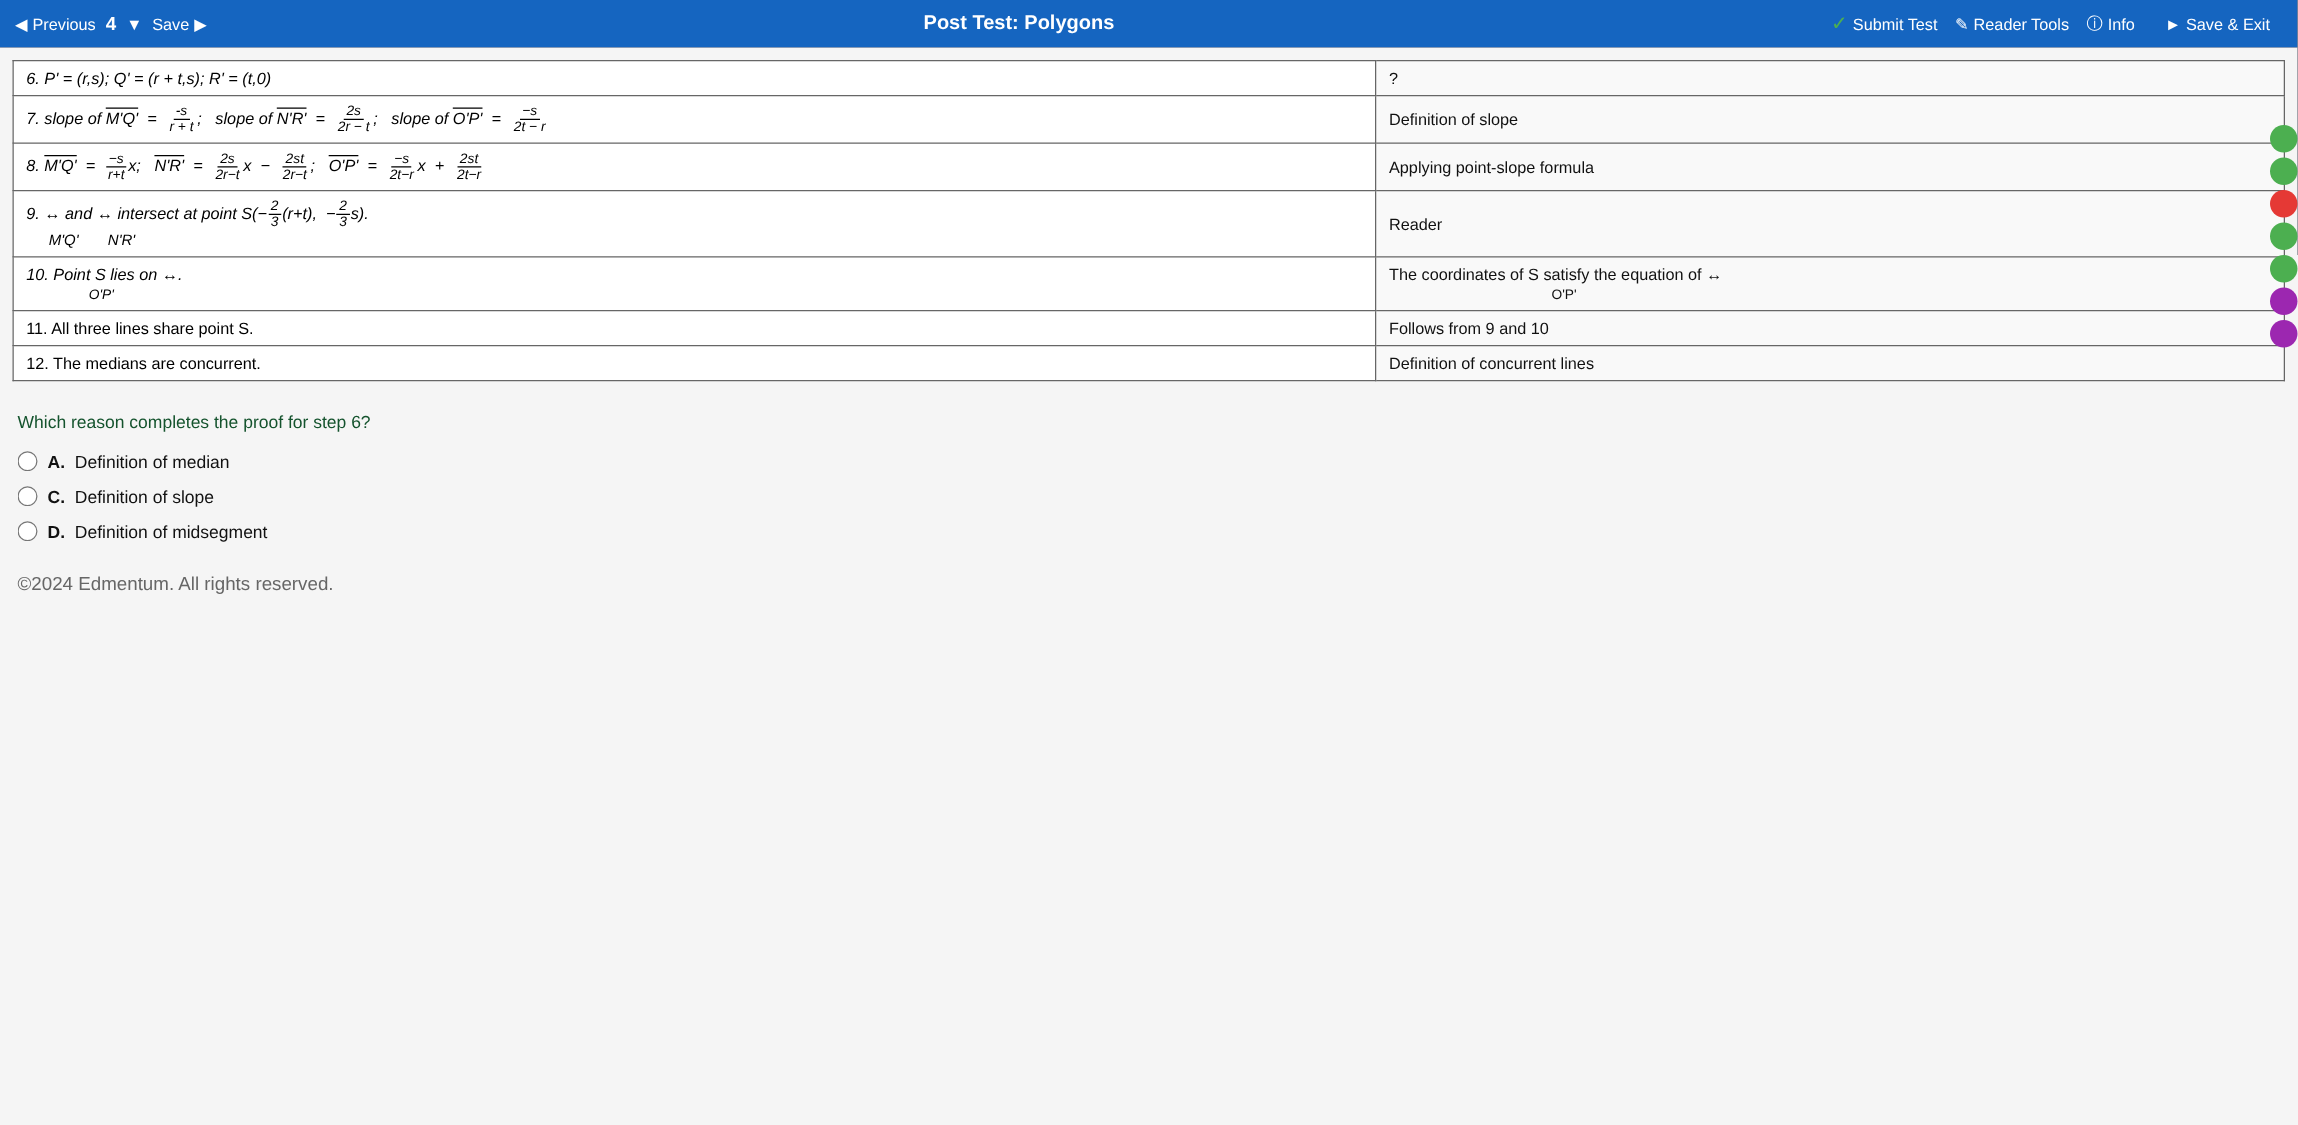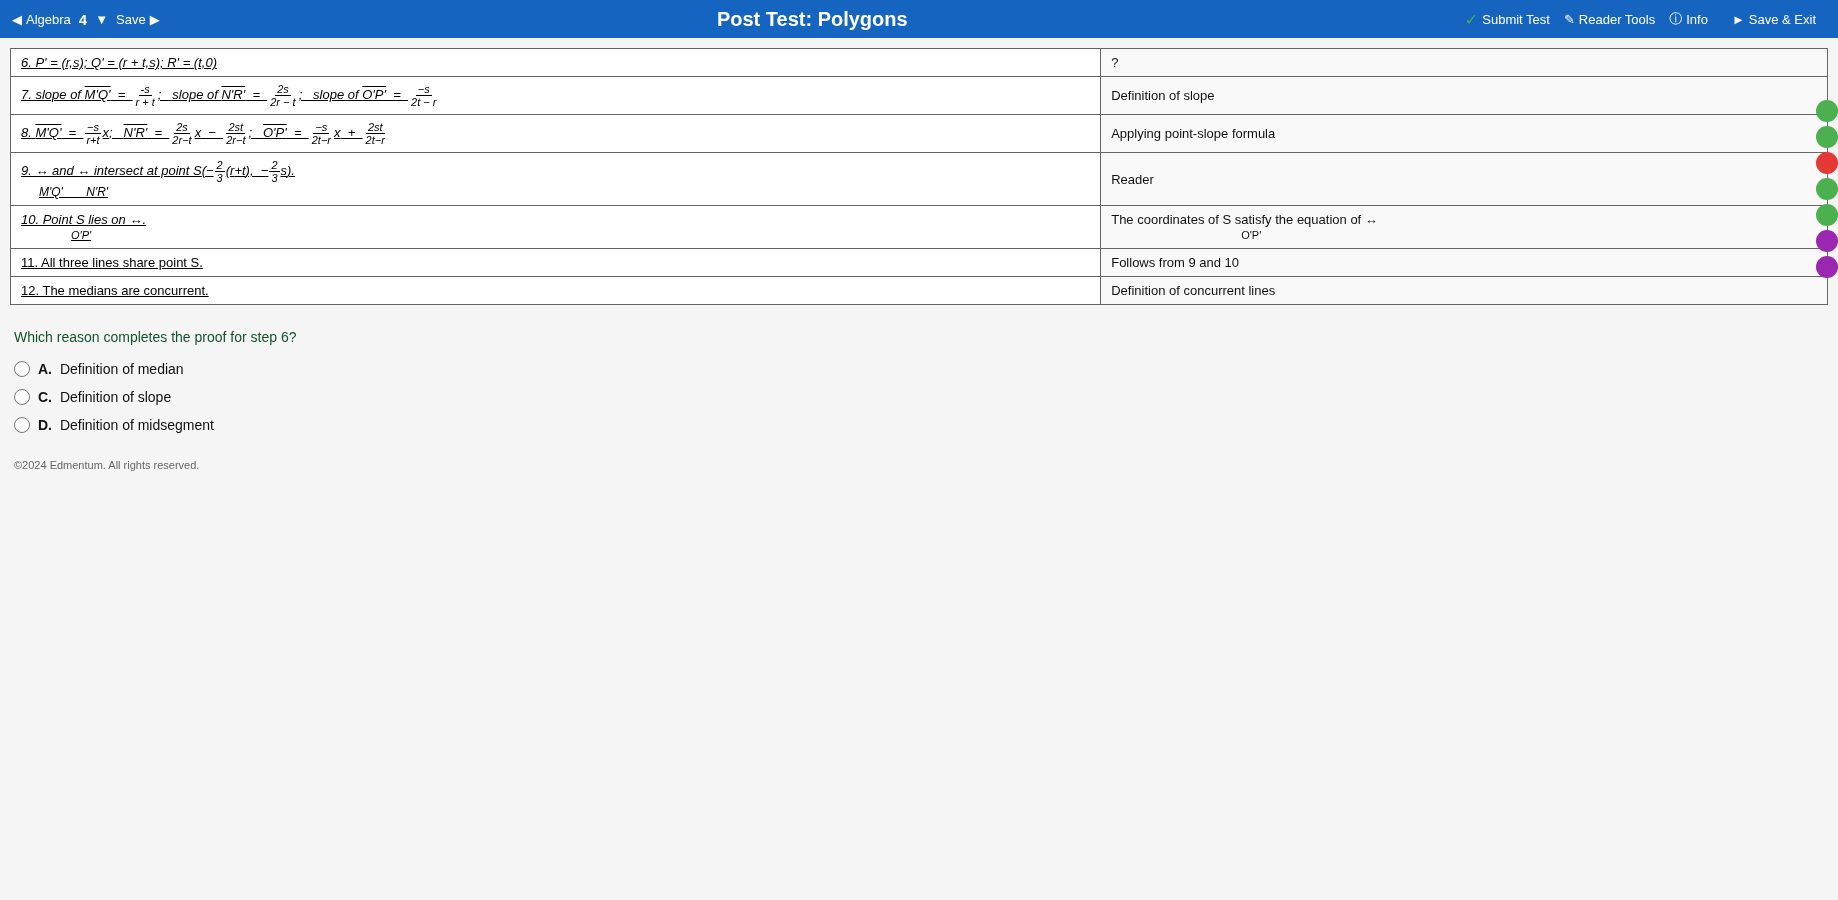--- a/index.html
+++ b/index.html
@@ -9,21 +9,21 @@
     .top-bar {
       background: #1565c0;
       color: white;
       display: flex;
       align-items: center;
       padding: 0 12px;
       height: 38px;
       gap: 12px;
     }
     .top-bar .nav-left { display: flex; align-items: center; gap: 8px; font-size: 13px; }
-    .top-bar .title { flex: 1; text-align: center; font-size: 20px; font-weight: bold; }
+    .top-bar .title { flex: 1; text-align: center; font-size: 16px; font-weight: bold; }
     .top-bar .nav-right { display: flex; align-items: center; gap: 14px; font-size: 13px; }
     .top-bar button {
       background: none; border: none; color: white; cursor: pointer; font-size: 13px;
       display: flex; align-items: center; gap: 4px;
     }
     .save-exit-btn {
       background: #0d47a1; border: 1px solid #90caf9; color: white;
       padding: 3px 10px; border-radius: 3px; cursor: pointer; font-size: 13px;
     }
 
@@ -43,21 +43,20 @@
       border: 1px solid #555;
     }
     .proof-table td {
       border: 1px solid #666;
       padding: 6px 10px;
       vertical-align: middle;
       font-size: 13px;
     }
     .proof-table td:first-child {
       width: 60%;
-      text-decoration: underline;
     }
     .proof-table td:last-child {
       width: 40%;
       background: #f9f9f9;
     }
     .proof-table td.reason-cell {
       color: #111;
     }
 
     
@@ -73,21 +72,21 @@
 
     .answer-option {
       display: flex; align-items: flex-start; gap: 8px;
       margin-bottom: 12px; cursor: pointer;
     }
     .answer-option input[type="radio"] { cursor: pointer; width: 16px; height: 16px; }
     .answer-option label { font-size: 14px; cursor: pointer; color: #111; }
     .answer-option .letter { font-weight: bold; margin-right: 4px; }
 
     
-    .footer { font-size: 11px; color: #666; padding: 6px 4px; }
+    .footer { font-size: 15px; color: #666; padding: 6px 4px; }
 
     
     .side-circles {
       position: fixed; right: 0; top: 100px;
       display: flex; flex-direction: column; gap: 4px;
     }
     .side-circle {
       width: 22px; height: 22px; border-radius: 50%;
       display: flex; align-items: center; justify-content: center;
       font-size: 10px; color: white; cursor: pointer;
@@ -95,21 +94,21 @@
 
     .submit-icon { color: #4caf50; font-size: 16px; }
   </style>
 </head>
 <body>
 
 <div class="top-bar">
   <div class="nav-left">
     <button>
       <span>◀</span>
-      <span>Algebra</span>
+      <span>Previous</span>
     </button>
     <span style="font-weight:bold;font-size:15px;">4</span>
     <span>▼</span>
     <button>
       <span>Save</span>
       <span>▶</span>
     </button>
   </div>
   <div class="title">Post Test: Polygons</div>
   <div class="nav-right">

